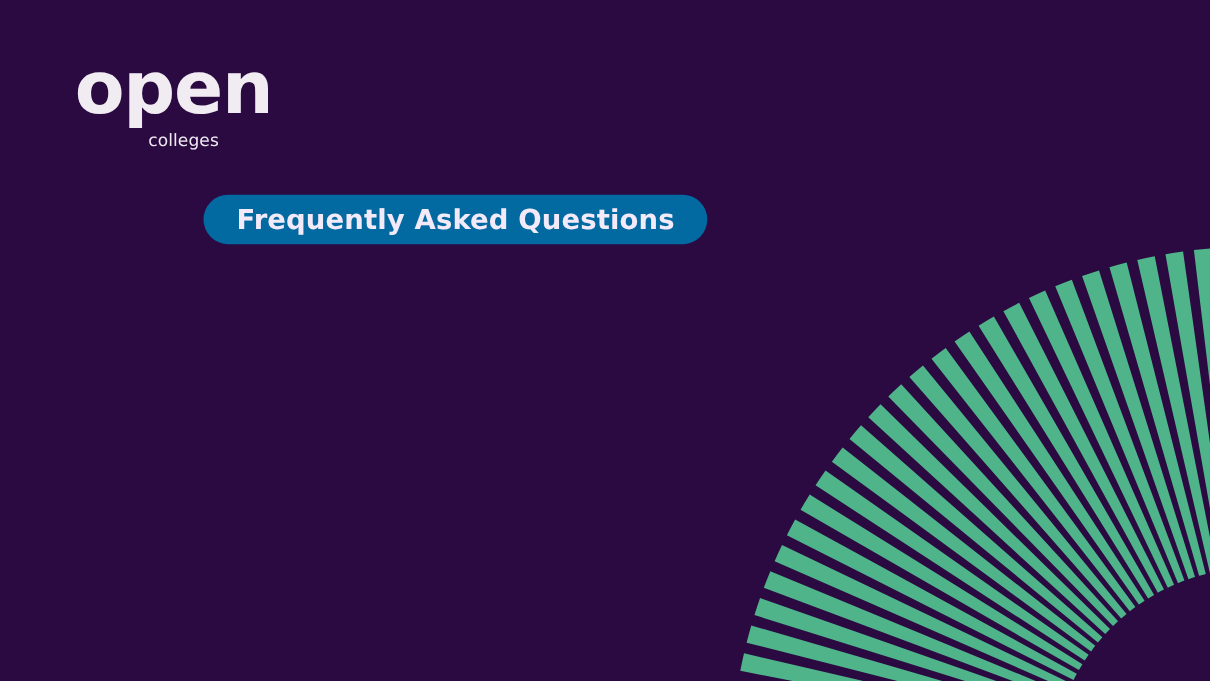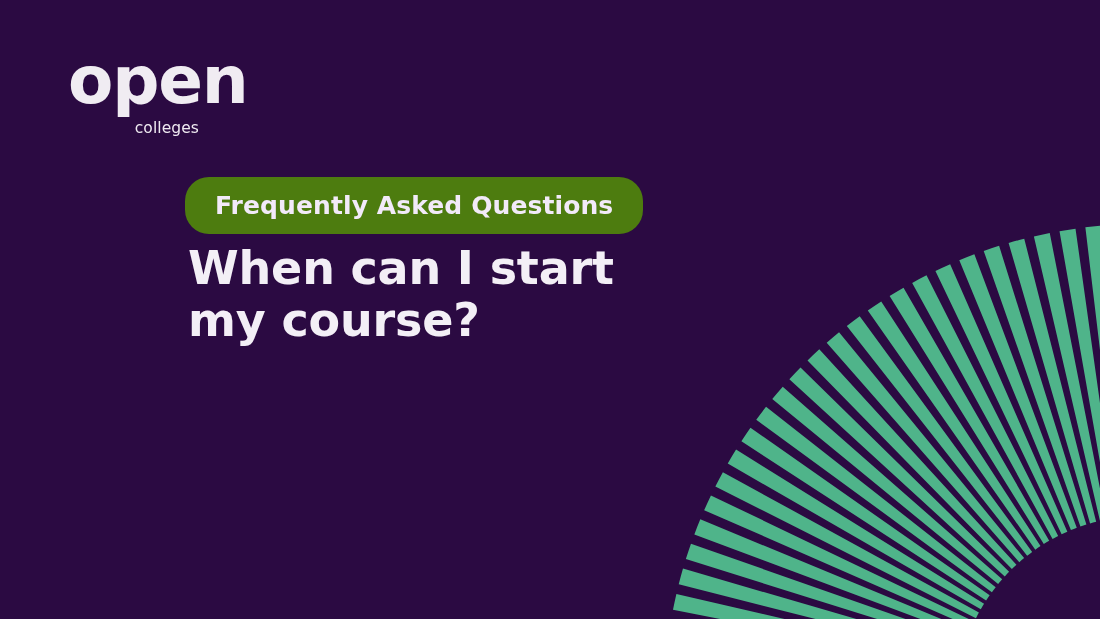--- a/index.html
+++ b/index.html
@@ -55,27 +55,27 @@
     letter-spacing: 0.005em;
     color: #efeaf1;
     font-family: "DejaVu Sans", sans-serif;
   }
 
   
   #badge {
     position: absolute;
     left: 185px;
     top: 177px;
-    height: 57px;
+    height: 45px;
     padding: 0 30px;
     display: inline-flex;
     align-items: center;
     box-sizing: border-box;
     border-radius: 24px;
-    background: #4d7c0f;
+    background: #0369a1;
     color: #f2eaf9;
     font-size: 25px;
     font-weight: 600;
     letter-spacing: 0.004em;
     white-space: nowrap;
     font-family: "DejaVu Sans", sans-serif;
   }
 
   
   #headline {
@@ -134,18 +134,14 @@
       </g>
     </svg>
 
   <div id="logo">
     <span id="logo-word">open</span>
     <span id="logo-sub">colleges</span>
   </div>
 
   <div id="badge">Frequently Asked Questions</div>
 
-  <h1 id="headline">
-    <span class="line">When can I start</span>
-    <span class="line">my course?</span>
-  </h1>
 
 </div>
 
 </body></html>

